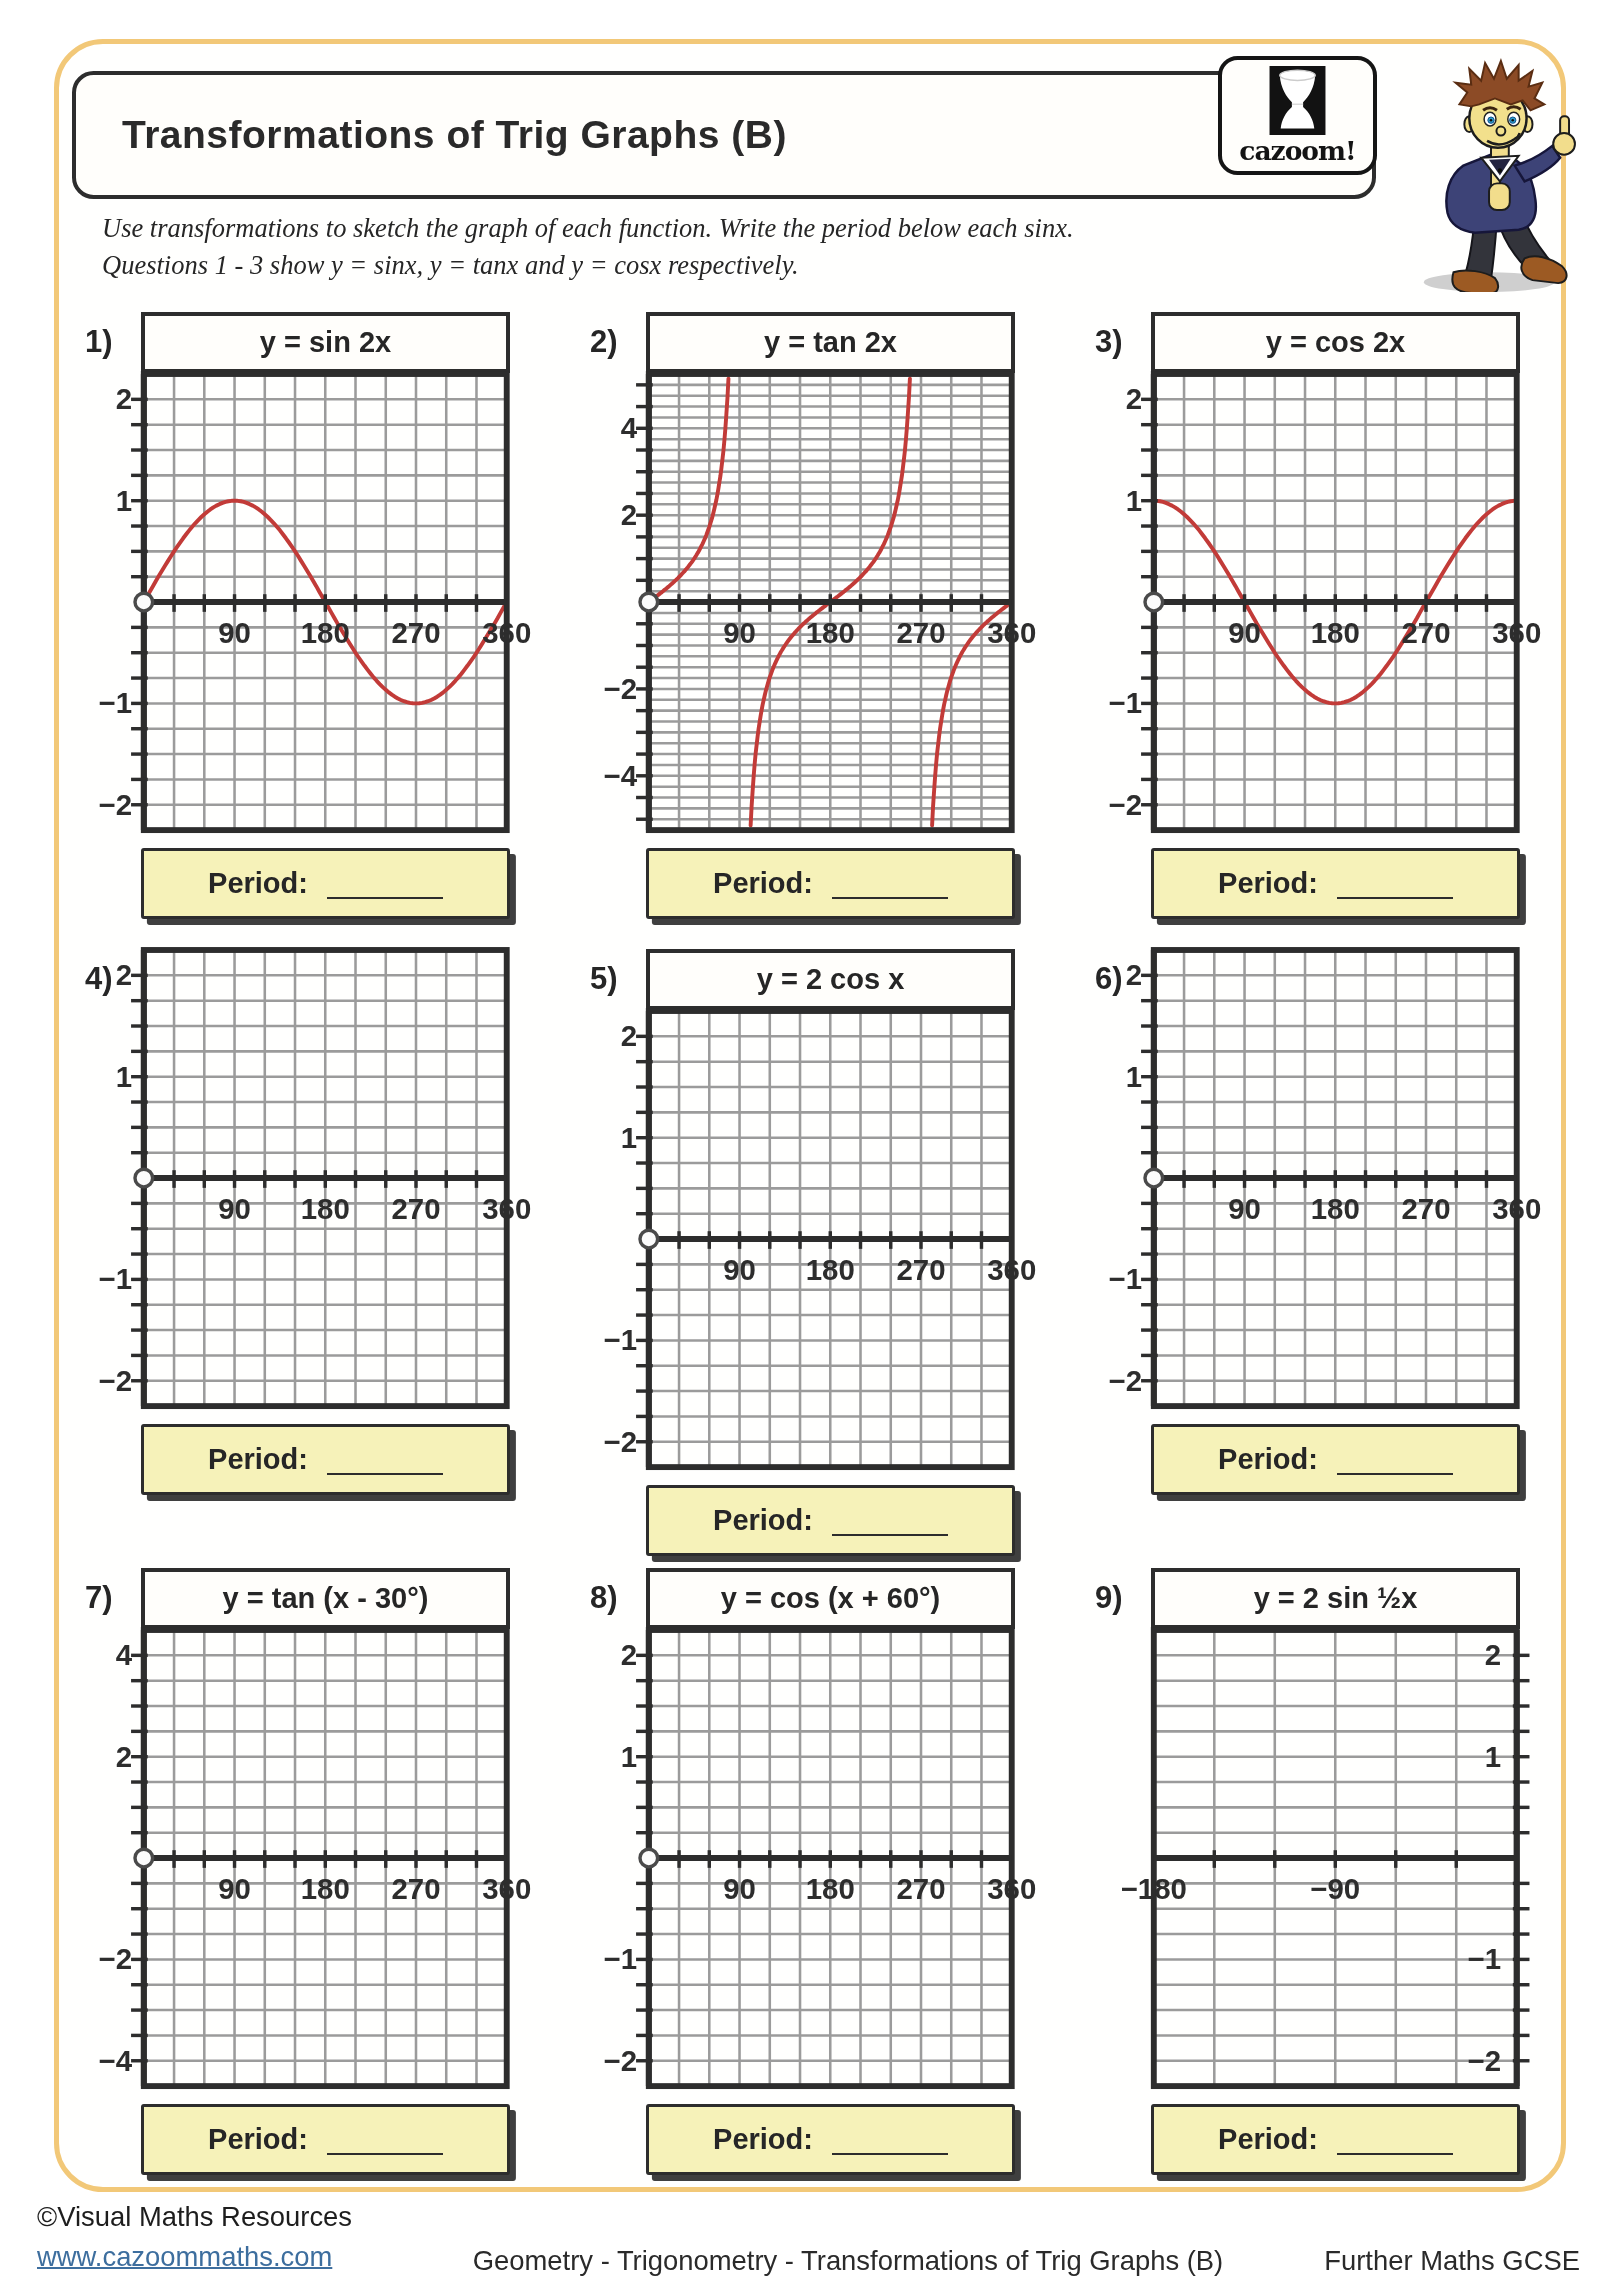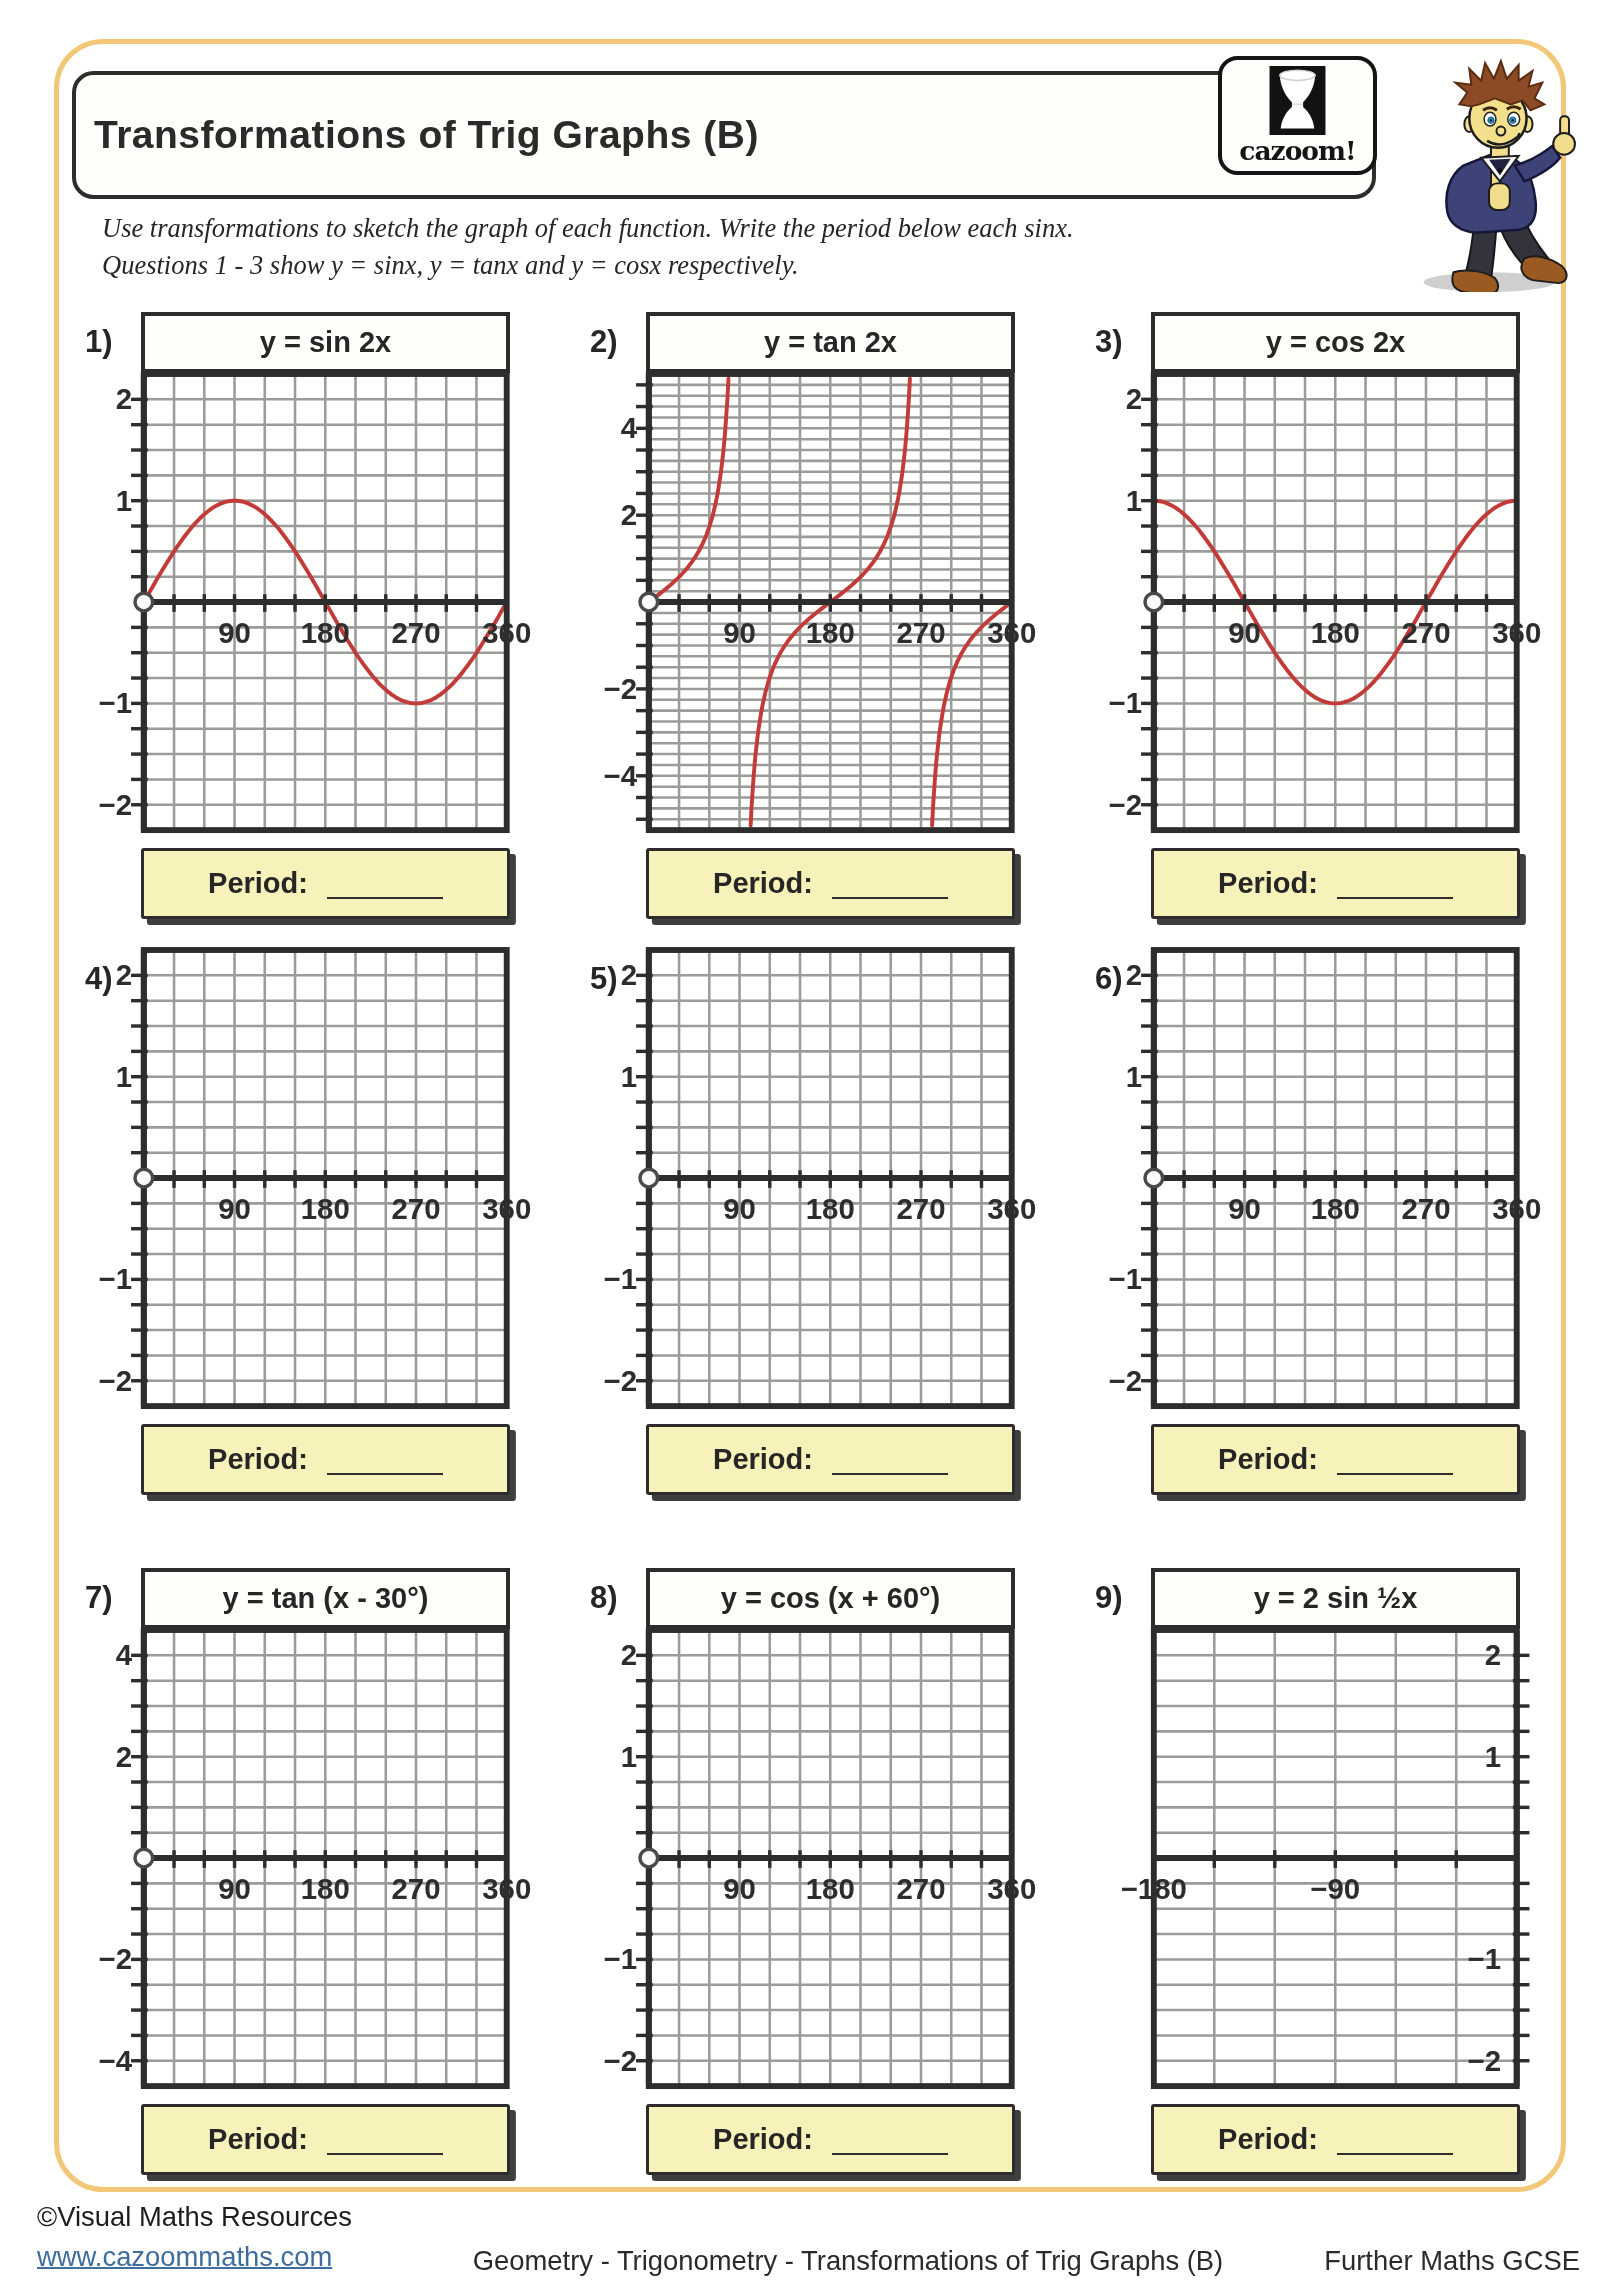--- a/index.html
+++ b/index.html
@@ -2,21 +2,21 @@
 <html style="--accent-border: #F2C878; --grid-line: #9B9B9B; --axis: #2D2D2D; --curve-red: #C23B38; --period-bg: #F6F2B9; --shadow: #3F3F3F; --link-blue: #3D6E9E;"><head>
 <meta charset="utf-8">
 <style>
   html,body{margin:0;padding:0;background:#ffffff;}
   body{width:1621px;height:2293px;position:relative;font-family:"Liberation Sans",sans-serif;color:#2d2d2d;overflow:hidden;}
 
   .sheet-border{position:absolute;left:54px;top:39px;width:1512px;height:2153px;
     box-sizing:border-box;border:5.9px solid var(--accent-border,#F2C878);border-radius:49px;background:#fffffe;}
 
   .title-box{position:absolute;left:72px;top:71px;width:1304px;height:128px;box-sizing:border-box;
-    background:#fffefb;border:4.9px solid #2d2d2d;border-radius:21.6px;display:flex;align-items:center;padding-left:18px;}
+    background:#fffefb;border:4.9px solid #2d2d2d;border-radius:21.6px;display:flex;align-items:center;padding-left:46px;}
   .title-box h1{margin:0;font-size:39px;font-weight:bold;letter-spacing:0.5px;color:#2a2a2a;}
 
   .logo-box{position:absolute;left:1218px;top:56px;width:159px;height:119px;box-sizing:border-box;
     background:#fffefb;border:4.9px solid #151515;border-radius:19.6px;display:flex;flex-direction:column;
     align-items:center;justify-content:center;z-index:3;}
   .logo-text{font-family:"DejaVu Serif",serif;font-weight:bold;font-size:26.5px;color:#141414;line-height:1;margin-top:2.9px;letter-spacing:-1px;}
 
   .mascot{position:absolute;left:1396px;top:55px;z-index:4;}
 
   .instructions{position:absolute;left:102px;top:210px;font-family:"Liberation Serif",serif;
@@ -503,20 +503,23 @@
           <circle cx="62" cy="235.5" r="9" fill="#fbfbfb" stroke="#4a4a4a" stroke-width="3.5"></circle>
         </svg>
       </div>
     <div class="period-box">
       <span>Period:</span>
       <span class="blank"></span>
     </div>
   </div>
     <div class="qblock" style="left: 588px; top: 949px;">
     <span class="qnum">5)</span>
+    <div class="graph-title">
+      <span>y = 2 cos x</span>
+    </div>
     <div class="plot-holder">
         <svg width="461" height="467" viewBox="0 0 470 476">
           <defs>
             <clipPath id="clip4">
               <rect x="62" y="3" width="370" height="465"></rect>
             </clipPath>
           </defs>
           <g stroke="#9B9B9B" stroke-width="2.6">
             <line x1="92.83333333333333" y1="3" x2="92.83333333333333" y2="468"></line>
             <line x1="123.66666666666666" y1="3" x2="123.66666666666666" y2="468"></line>

